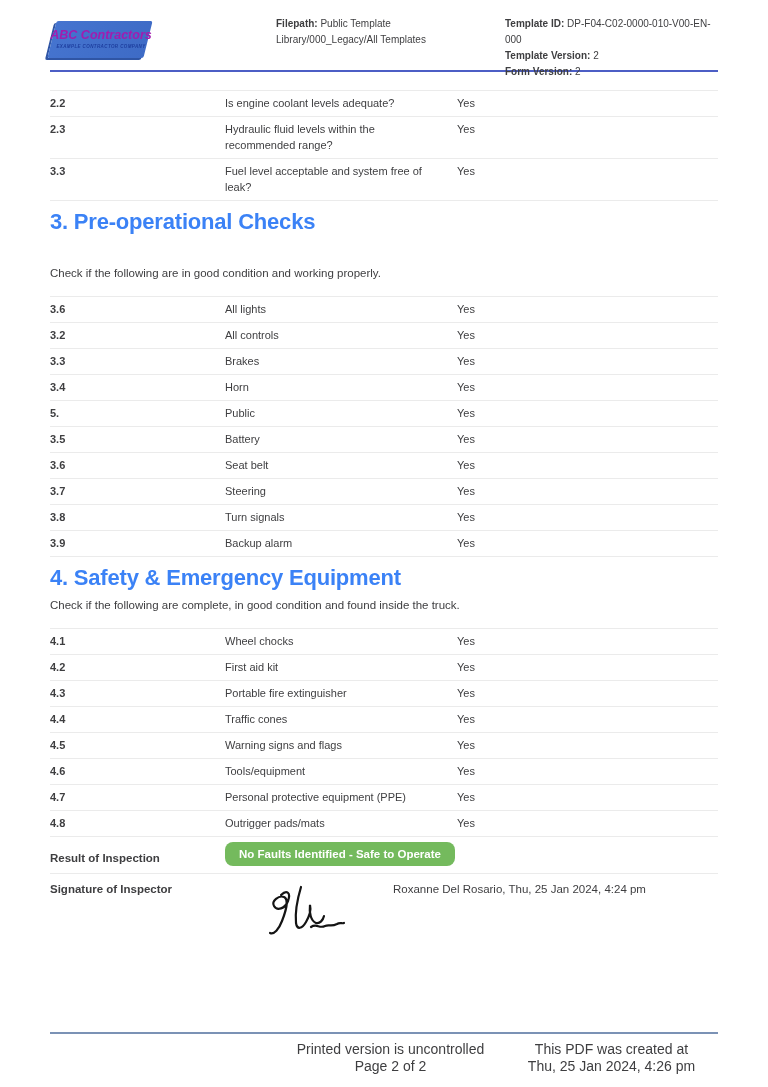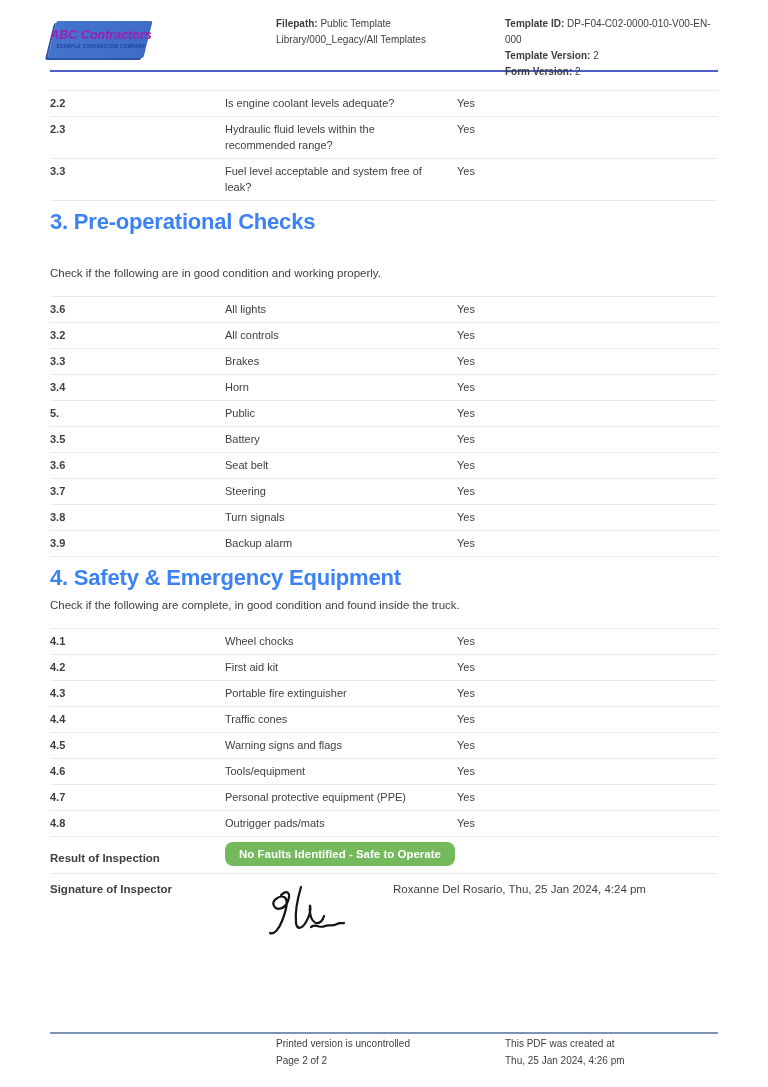--- a/index.html
+++ b/index.html
@@ -42,21 +42,21 @@
 
   
   .sig-row{display:flex;align-items:flex-start;padding-top:7px;}
   .sig-area{display:flex;align-items:flex-start;}
   .signature-svg{margin-left:28px;margin-top:2px;flex:none;}
   .sig-text{font-size:11.5px;line-height:15px;margin-left:45px;padding-top:1px;}
 
   
   .footer{position:absolute;left:50px;right:50px;top:1032px;}
   .rule-bottom{height:2px;background:var(--footer_rule);}
-  .footer-cols{display:flex;margin-top:1px;font-size:10px;line-height:17px;}
+  .footer-cols{display:flex;margin-top:7px;font-size:14px;line-height:17px;text-align:center;}
   .f-left{margin-left:226px;width:229px;}
   .f-right{flex:1;}
 </style>
 </head>
 <body>
 
 <div class="page">
 
   <header class="header">
     <div class="logo">

